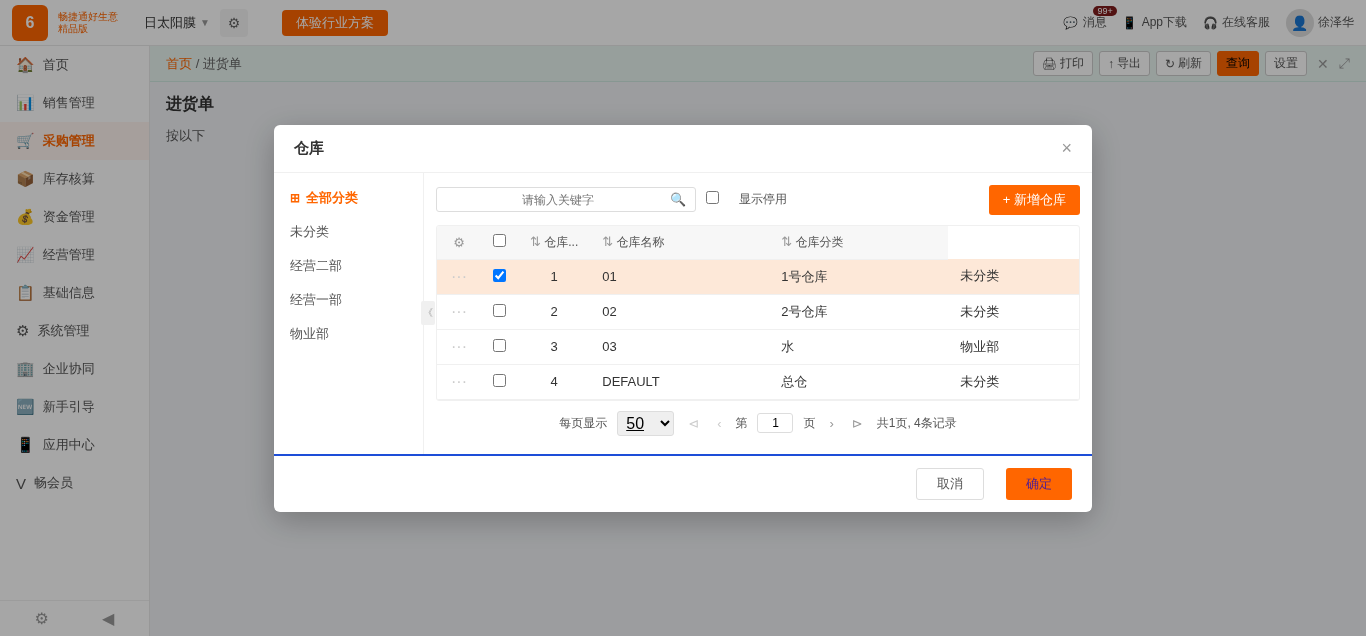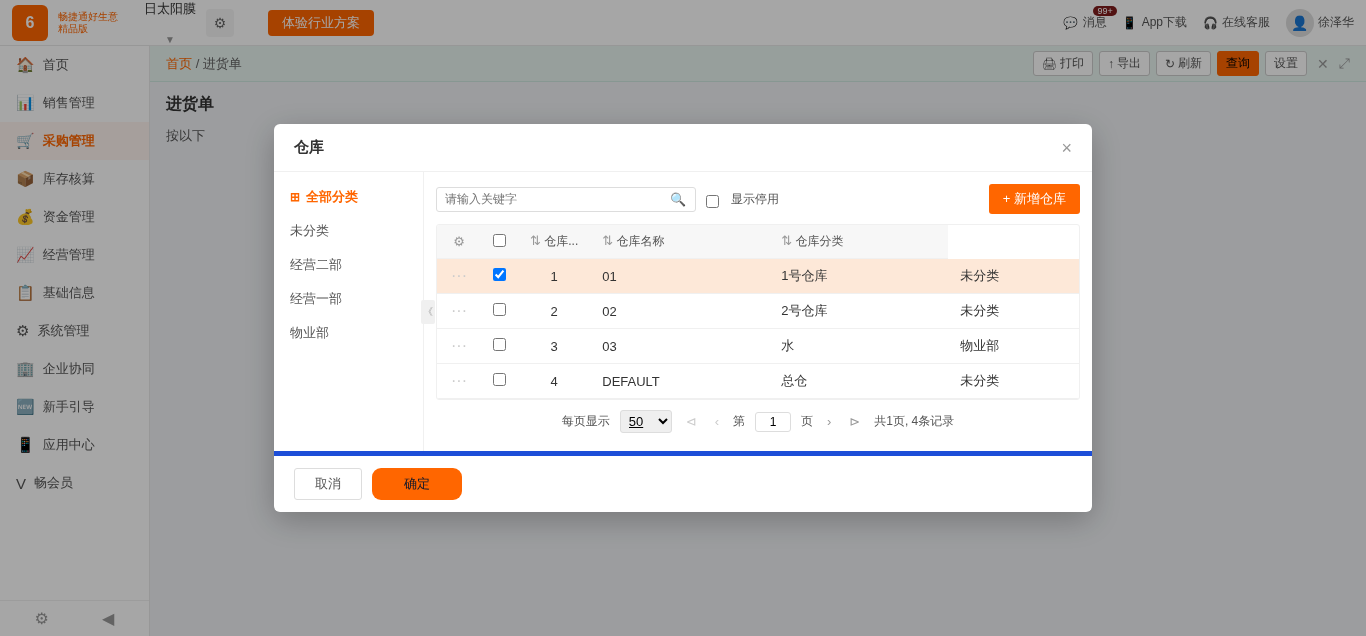--- a/index.html
+++ b/index.html
@@ -24,24 +24,23 @@
       display: flex; align-items: center; justify-content: center;
       color: #fff; font-weight: bold; font-size: 16px;
       flex-shrink: 0;
     }
     .topbar-brand {
       font-size: 13px; color: #333; line-height: 1.2;
       flex-shrink: 0;
     }
     .topbar-brand span { display: block; font-size: 10px; color: #f60; }
     .topbar-store {
-      display: flex; align-items: center; gap: 16px;
+      display: flex; align-items: center; gap: 4px;
       color: #333; font-size: 13px; margin-left: 16px;
       cursor: pointer;
-      flex-direction: column;
     }
     .topbar-store .arrow { color: #999; font-size: 10px; }
     .topbar-gear {
       width: 28px; height: 28px;
       border-radius: 4px;
       background: #f5f5f5;
       display: flex; align-items: center; justify-content: center;
       cursor: pointer; color: #666; font-size: 14px;
     }
     .topbar-trial {
@@ -186,23 +185,24 @@
       display: flex; align-items: center; gap: 10px; margin-bottom: 10px;
     }
     .search-box {
       display: flex; align-items: center;
       border: 1px solid #ddd; border-radius: 3px;
       padding: 4px 8px; background: #fff; flex: 1; max-width: 260px;
     }
     .search-box input {
       border: none; outline: none; font-size: 12px; flex: 1; color: #555;
       background: transparent;
+      text-align: center;
     }
     .search-icon { color: #bbb; font-size: 13px; cursor: pointer; }
-    .show-disabled { display: flex; align-items: flex-end; gap: 12px; font-size: 12px; color: #555; }
+    .show-disabled { display: flex; align-items: flex-start; gap: 20px; font-size: 12px; color: #555; }
     .show-disabled input[type=checkbox] { cursor: pointer; }
     .add-btn {
       margin-left: auto;
       background: #f60; color: #fff;
       border: none; border-radius: 3px;
       padding: 6px 14px; font-size: 13px; cursor: pointer;
       white-space: nowrap;
     }
 
     
@@ -220,39 +220,39 @@
     .row-actions { color: #ccc; font-size: 16px; cursor: pointer; }
 
     
     .modal-pagination {
       display: flex; align-items: center; justify-content: center;
       gap: 10px; padding: 10px 0 6px;
       font-size: 12px; color: #555;
     }
     .page-nav { cursor: pointer; color: #999; font-size: 13px; padding: 2px 4px; }
     .page-nav.disabled { color: #ccc; cursor: default; }
-    .page-select { border: 1px solid #ddd; border-radius: 3px; padding: 2px 4px; font-size: 13px; text-decoration: underline; }
+    .page-select { border: 1px solid #ddd; border-radius: 3px; padding: 2px 4px; font-size: 16px; text-decoration: underline; }
     .page-input {
       width: 36px; text-align: center;
       border: 1px solid #ddd; border-radius: 3px; padding: 2px 4px; font-size: 12px;
     }
 
     
     .modal-footer {
       padding: 12px 20px;
-      border-top: 5px solid #1d4ed8;
-      display: flex; justify-content: flex-start; gap: 10px;
+      border-top: 2px solid #1d4ed8;
+      display: flex; justify-content: flex-end; gap: 22px;
     }
     .btn-cancel {
       padding: 6px 20px; border: 1px solid #ddd; background: #fff;
       border-radius: 3px; font-size: 13px; cursor: pointer; color: #555;
     }
     .btn-confirm {
-      padding: 6px 32px; border: none; background: #f60;
-      border-radius: 9px; font-size: 13px; cursor: pointer; color: #0f172a;
+      padding: 6px 20px; border: none; background: #f60;
+      border-radius: 3px; font-size: 13px; cursor: pointer; color: #4c1d95;
     }
   </style>
 </head>
 <body>
 
 <div class="topbar">
   <div class="topbar-logo">
     <span>6</span>
   </div>
   <div class="topbar-brand">

